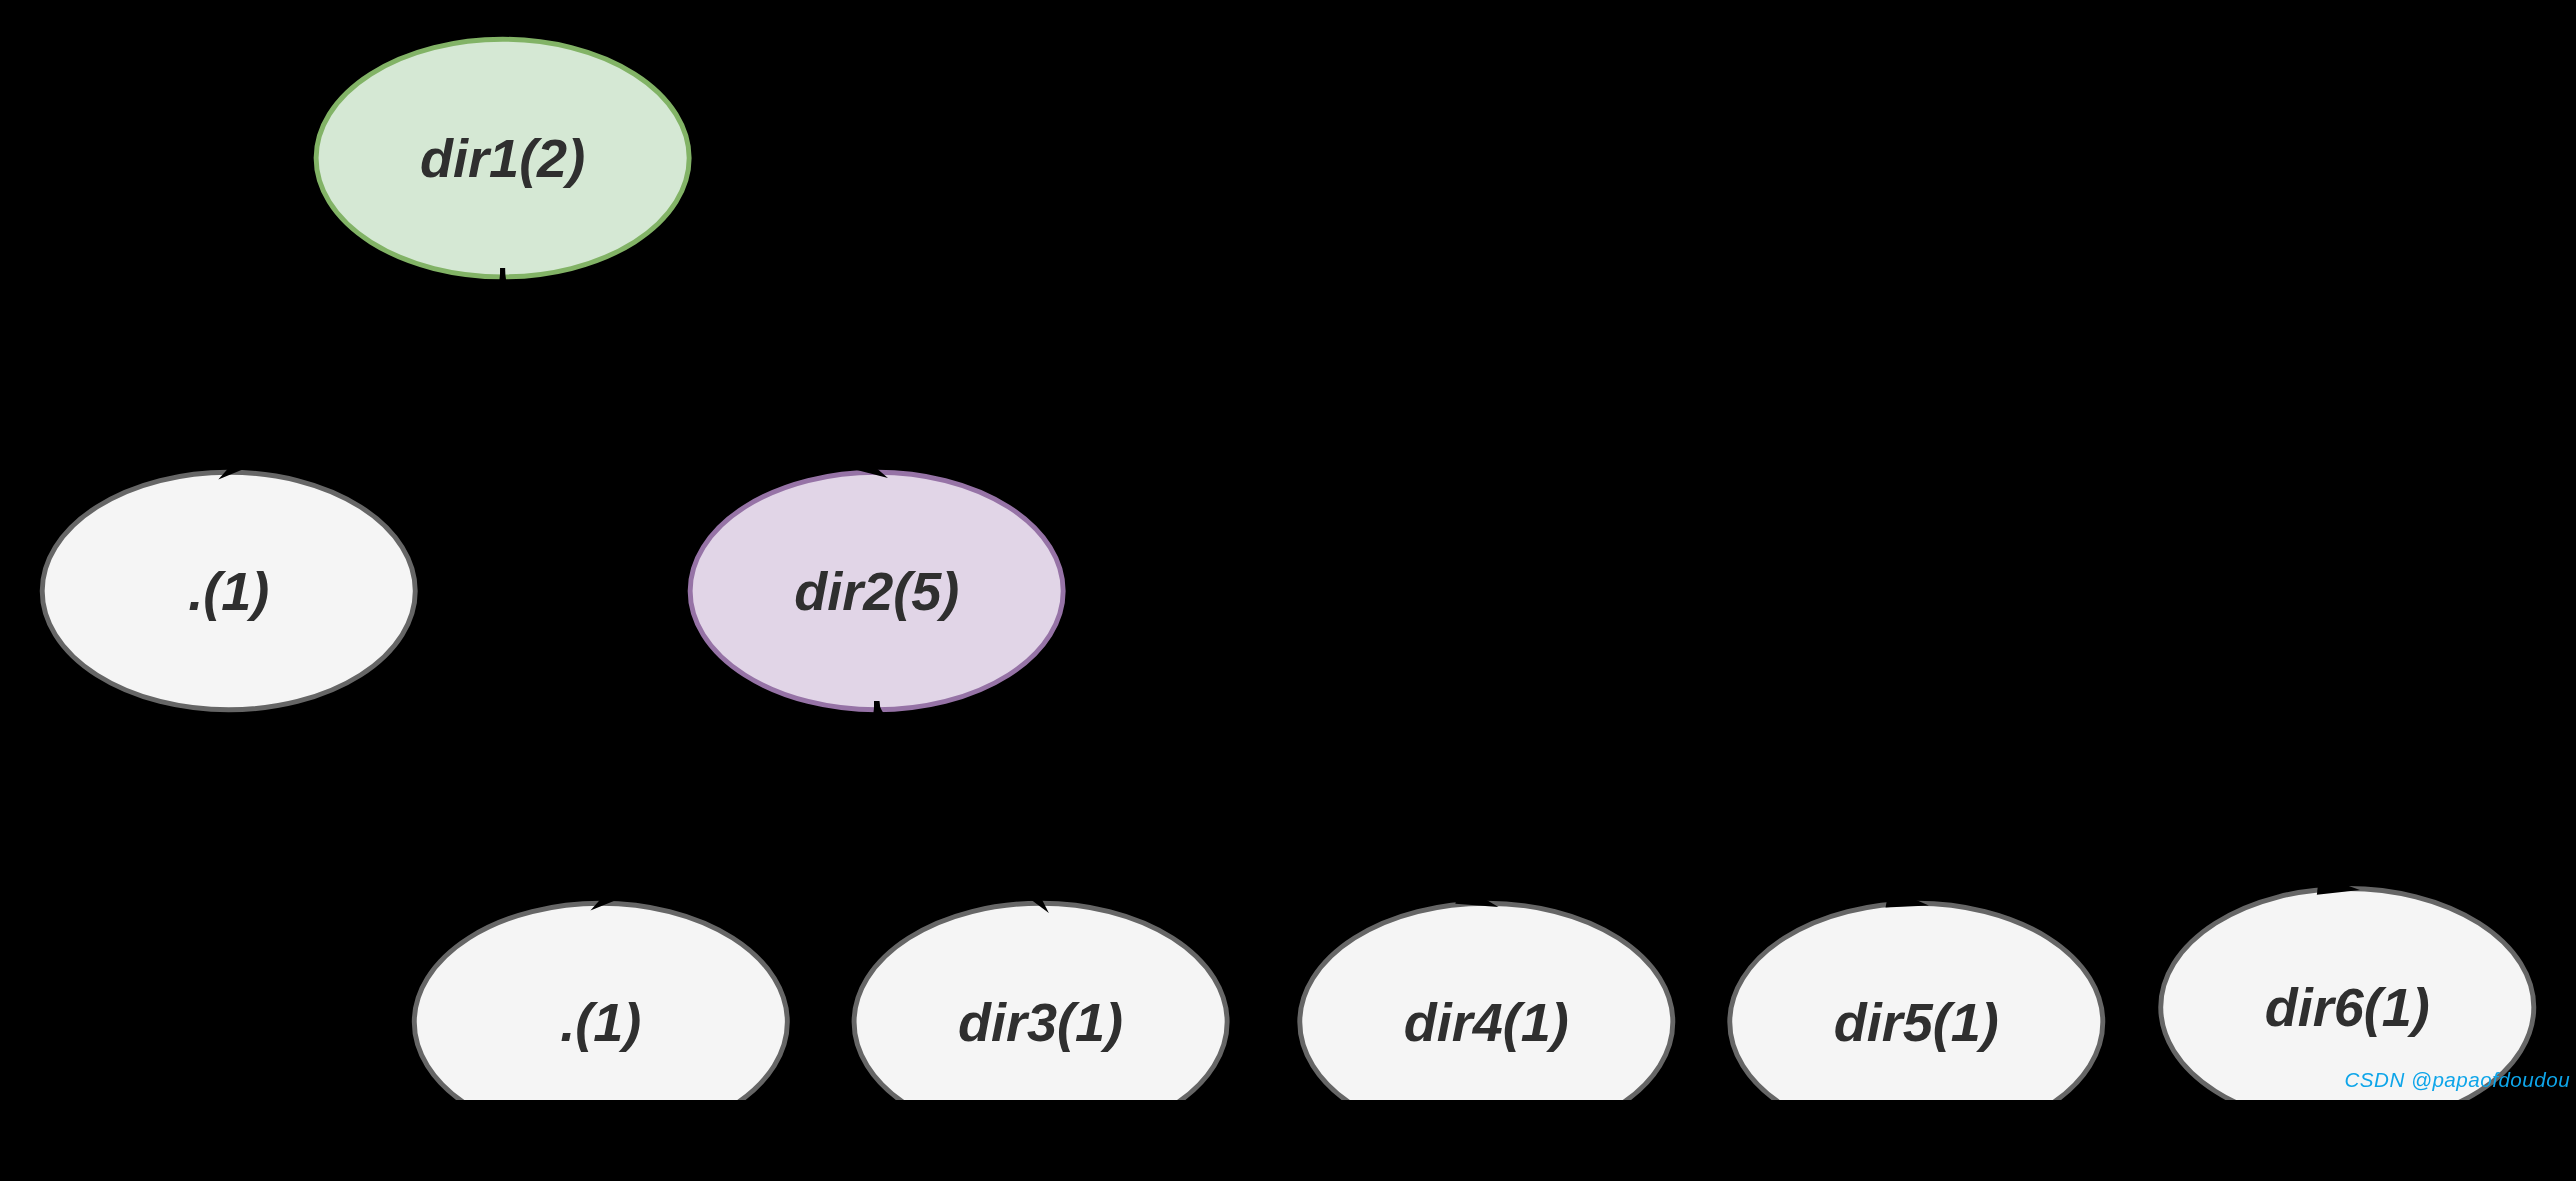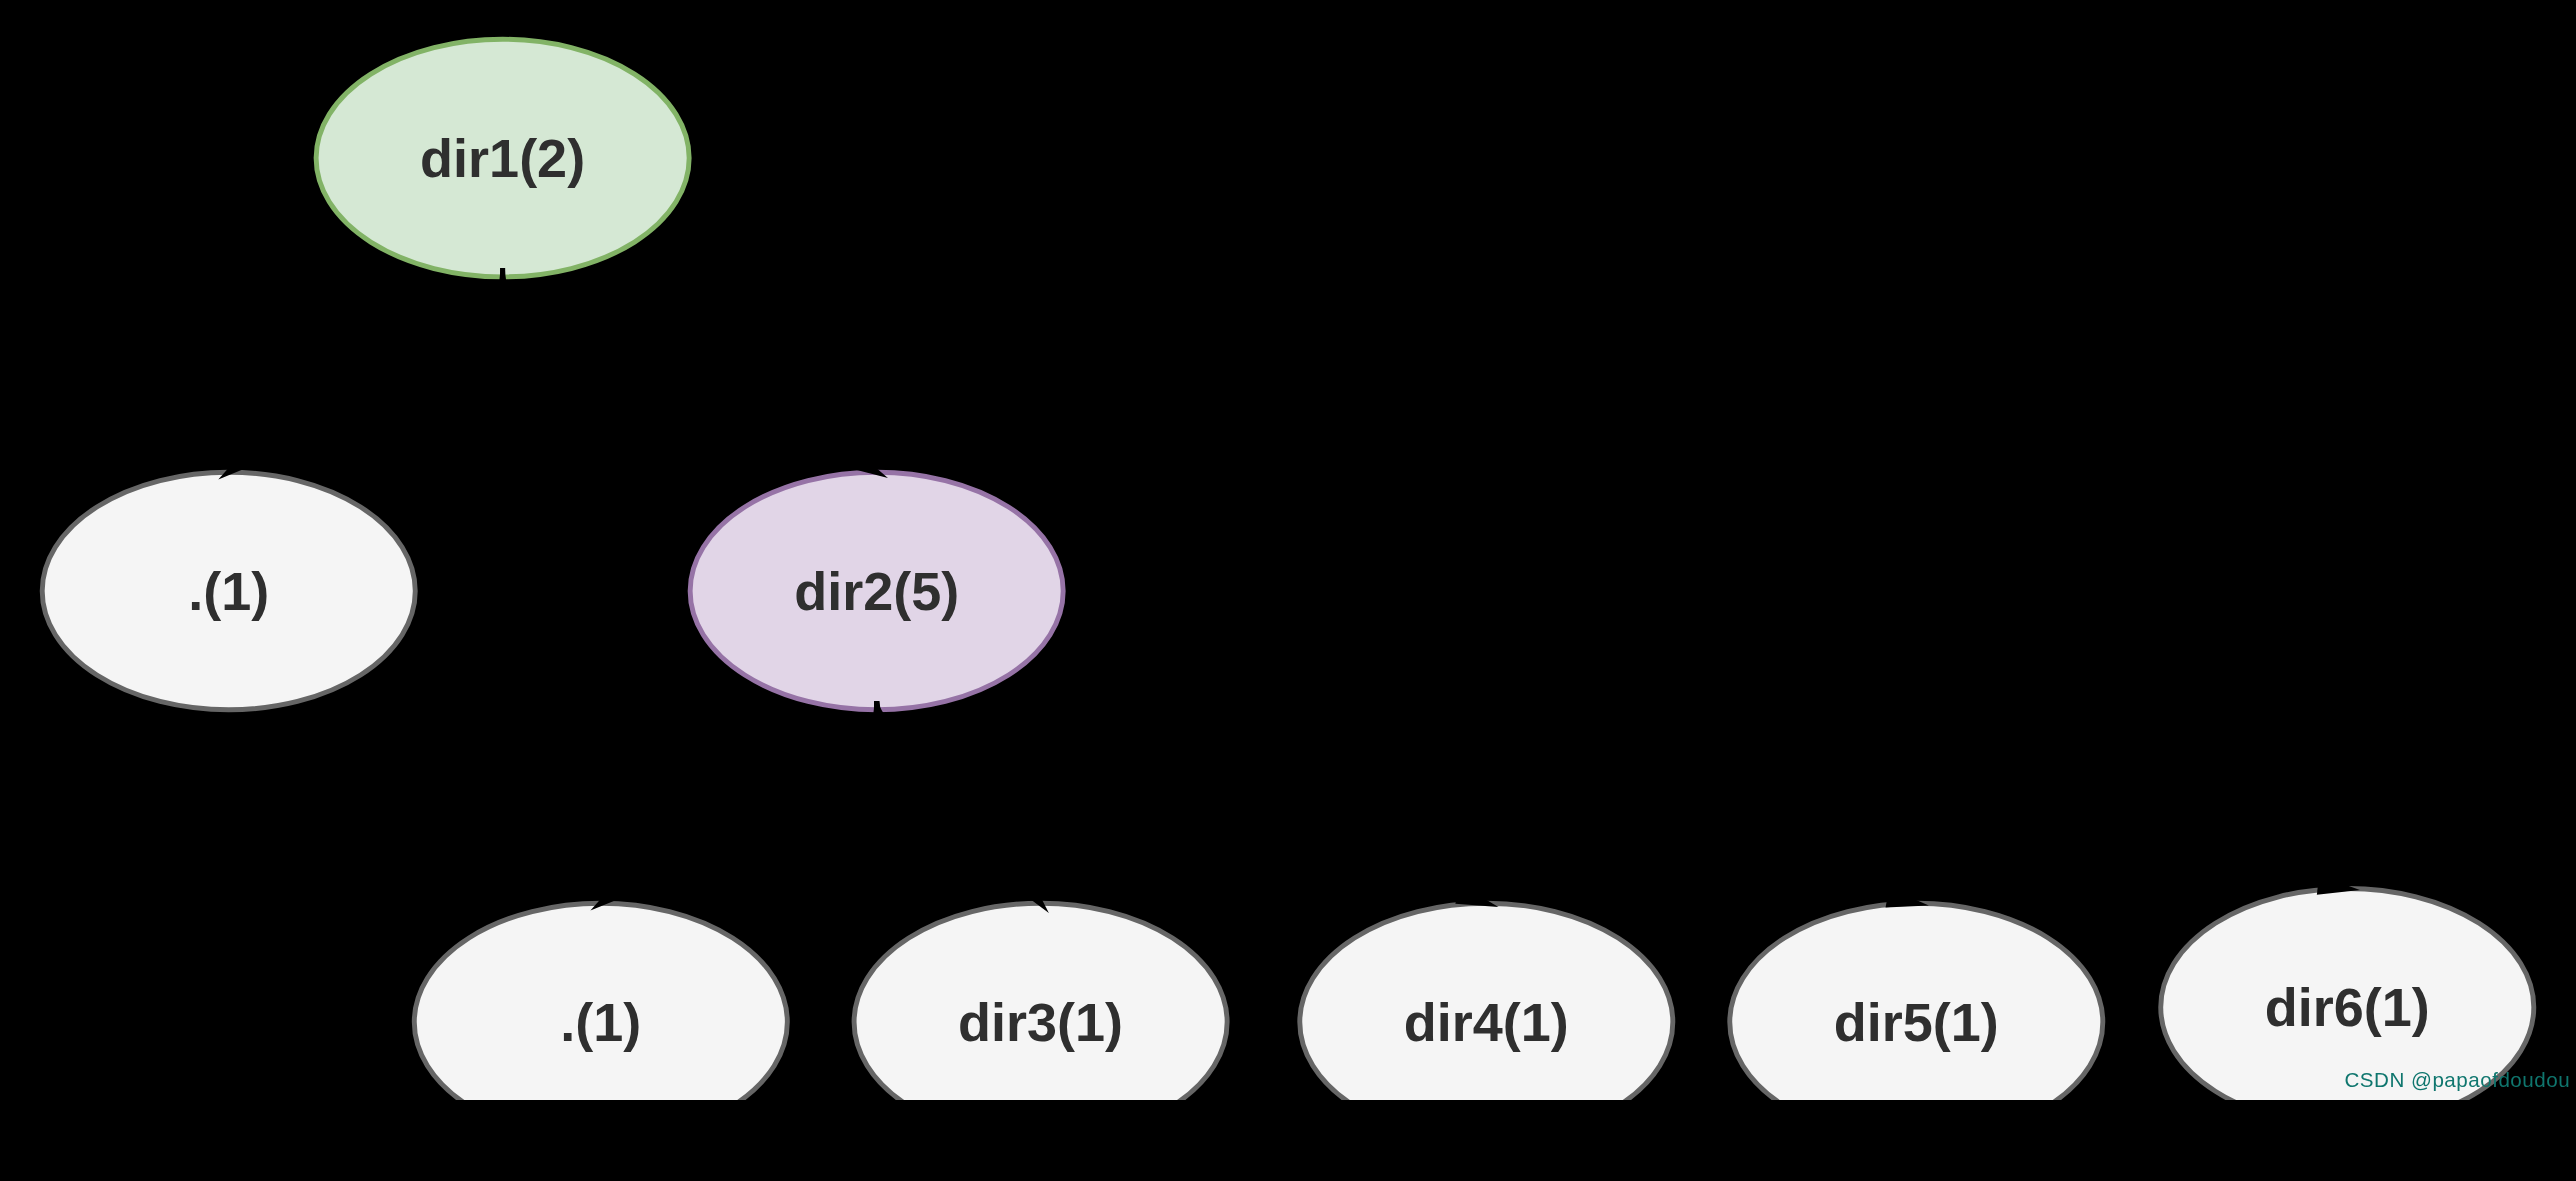--- a/index.html
+++ b/index.html
@@ -7,20 +7,21 @@
     padding: 0;
     background: #000000;
   }
   .stage {
     position: relative;
     width: 2576px;
     height: 1100px;
     background: #000000;
     overflow: hidden;
     font-family: "Liberation Sans", sans-serif;
+    font-style: italic;
   }
   svg.diagram {
     position: absolute;
     left: 0;
     top: 0;
     display: block;
   }
   .node-label {
     font-family: "Liberation Sans", sans-serif;
     font-weight: 700;
@@ -71,15 +72,15 @@
         <path d="M 893 714 Q 893 833 1040.6 897.1" fill="none" stroke="#000000" stroke-width="5"></path>
         <polygon points="1068.4,929.9 1033.0,903.6 1048.2,890.6" fill="#000000"></polygon>
         <path d="M 893 714 Q 893 833 1485.4 910.9" fill="none" stroke="#000000" stroke-width="5"></path>
         <polygon points="1526.4,923.9 1482.4,920.5 1488.4,901.4" fill="#000000"></polygon>
         <path d="M 893 714 Q 893 833 1922.5 914.5" fill="none" stroke="#000000" stroke-width="5"></path>
         <polygon points="1964.8,922.4 1920.7,924.3 1924.3,904.7" fill="#000000"></polygon>
         <path d="M 893 714 Q 893 833 2361.2 901.4" fill="none" stroke="#000000" stroke-width="5"></path>
         <polygon points="2403.9,906.6 2360.0,911.3 2362.4,891.5" fill="#000000"></polygon>
       </g>
   </svg>
-  <div class="watermark" style="color: #0f766e;">CSDN @papaofdoudou</div>
+  <div class="watermark" style="color: #0ea5e9;">CSDN @papaofdoudou</div>
 </div>
 
 
 </body></html>

